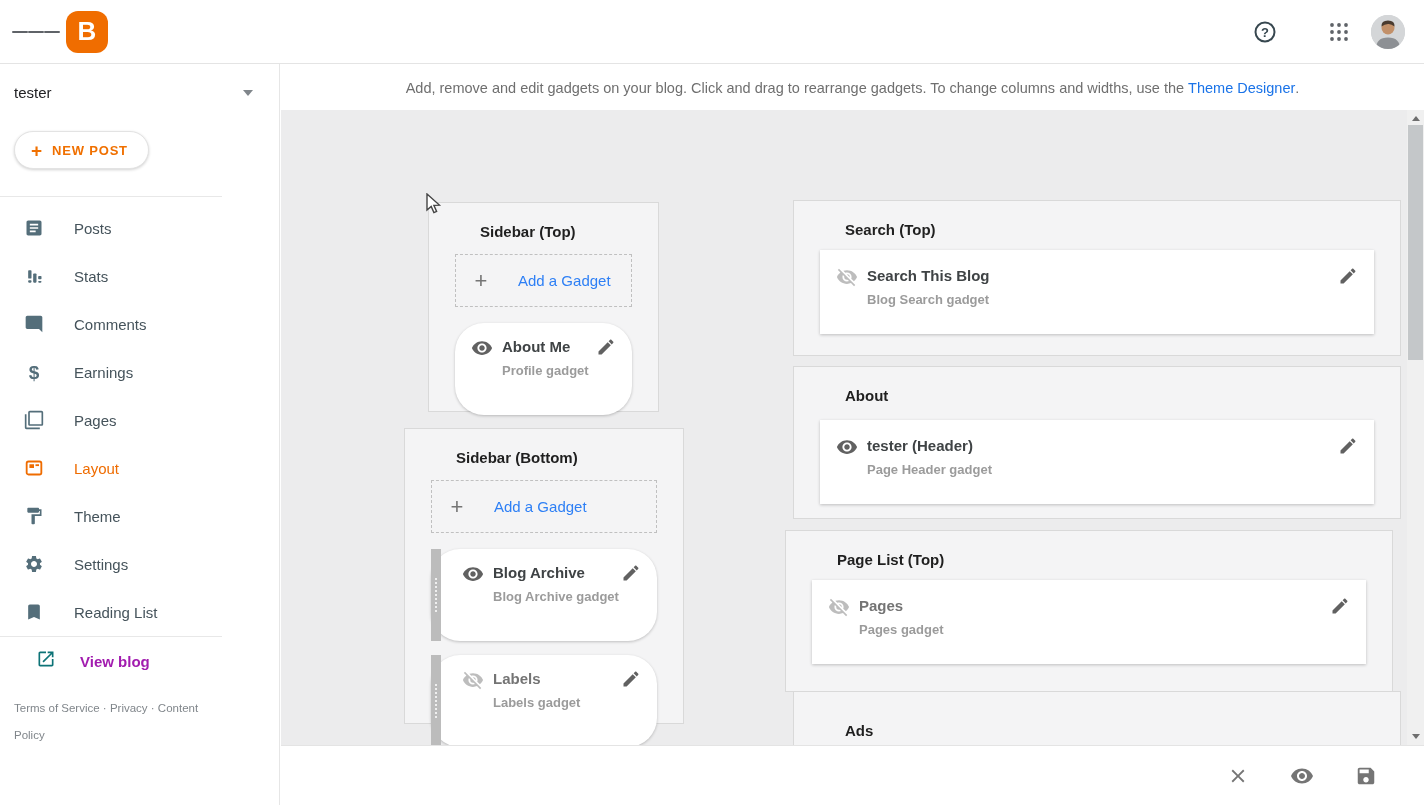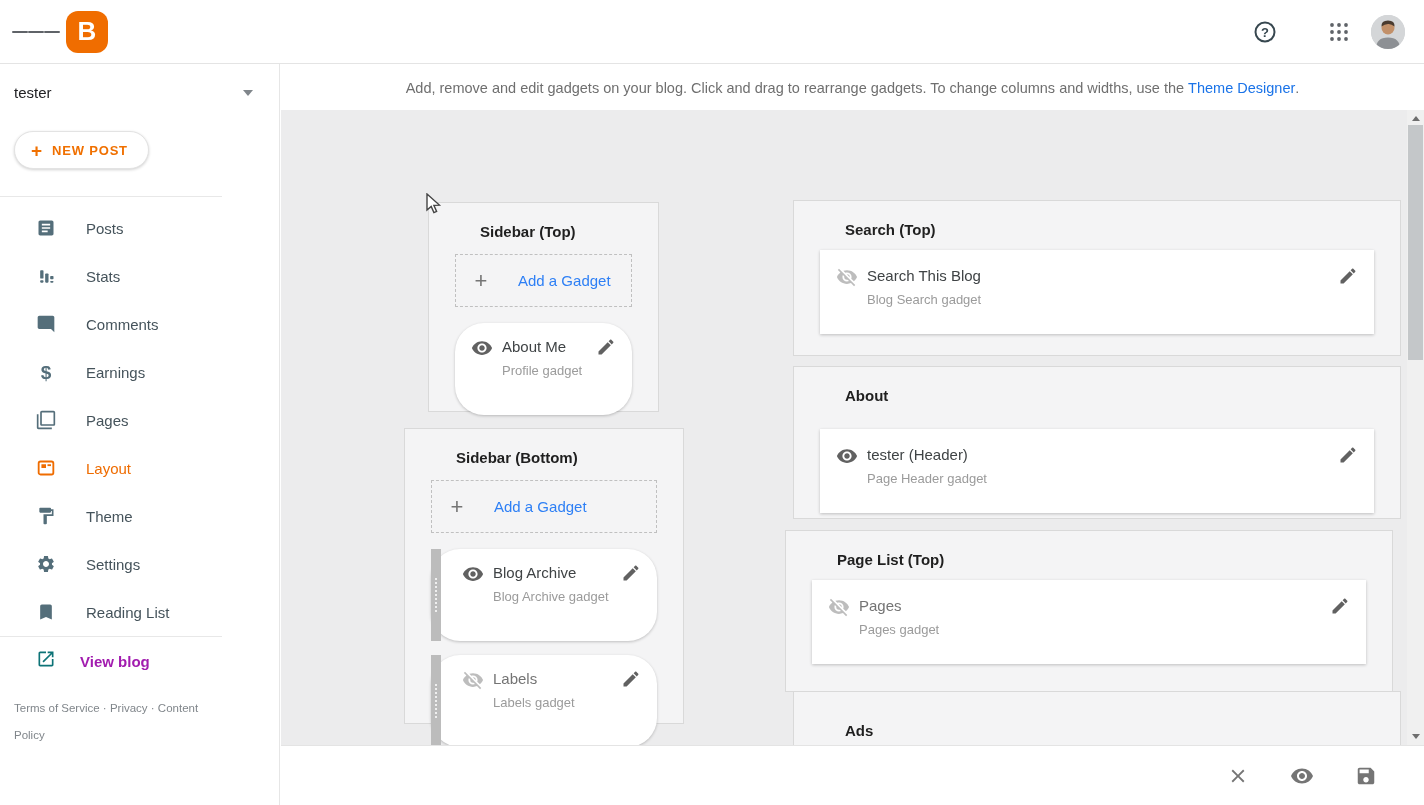--- a/index.html
+++ b/index.html
@@ -24,21 +24,21 @@
              border-right:1px solid #e6e6e6; z-index:4; }
   .blog-select { display:flex; align-items:center; justify-content:space-between; padding:20px 26px 0 14px; cursor:pointer; }
   .blog-select .name { font-size:15px; color:#212124; }
   .caret { width:0; height:0; border-left:5px solid transparent; border-right:5px solid transparent; border-top:6px solid #80868b; }
   .new-post { margin:30px 0 0 14px; height:38px; border-radius:19px; background:#fff; border:1px solid #e3e3e3;
               box-shadow:0 1px 3px rgba(0,0,0,.18); display:inline-flex; align-items:center; padding:0 20px 0 16px; cursor:pointer; }
   .new-post .plus { color:#f07000; font-size:19px; font-weight:bold; margin-right:10px; line-height:1; }
   .new-post .lbl { color:#f07000; font-size:13px; font-weight:bold; letter-spacing:.8px; }
   .side-divider { height:1px; background:#e8e8e8; width:222px; margin-top:27px; }
   .nav { margin-top:7px; }
-  .nav-item { height:48px; display:flex; align-items:center; padding-left:36px; cursor:pointer; }
+  .nav-item { height:48px; display:flex; align-items:center; padding-left:24px; cursor:pointer; }
   .nav-item .nicon { width:20px; height:20px; display:flex; align-items:center; justify-content:center; }
   .nav-item .nlabel { font-size:15px; color:#45535b; margin-left:30px; }
   .nav-item.active .nlabel { color:#ef6c00; }
   .dollar { font-size:19px; font-weight:bold; color:#546e7a; line-height:1; }
   .viewblog { height:48px; display:flex; align-items:center; padding-left:36px; cursor:pointer; }
   .viewblog .nlabel { font-size:15px; font-weight:bold; color:#a21caf; margin-left:24px; }
   .side-footer { margin-top:10px; padding-left:14px; width:215px; font-size:11.5px; color:#80868b; line-height:27px; }
   .side-footer span.link { cursor:pointer; }
 
   
@@ -55,21 +55,21 @@
   .add-gadget .add-lbl { font-size:15px; color:#2d7ff5; margin-left:26px; }
   .gadget-card { margin-top:16px; background:#fff; box-shadow:0 1px 3px rgba(0,0,0,.22); position:relative;
                  display:flex; align-items:flex-start; padding:14px 16px; cursor:pointer; }
   .gadget-card.h72 { height:92px;border-radius:29px; }
   .gadget-card.h84 { height:84px; padding-top:16px; }
   .gadget-card.dragger { padding-left:31px; }
   .drag-strip { position:absolute; left:0; top:0; bottom:0; width:10px; background:#bcbcbc; }
   .drag-strip i { position:absolute; left:4px; top:50%; height:34px; transform:translateY(-50%);
                   border-left:2px dotted #efefef; }
   .g-eye { flex:0 0 auto; margin-top:0; }
-  .g-text { margin-left:9px; }
+  .g-text { margin-left:9px;font-weight:bold; }
   .g-name { font-size:15px; color:#3f4345; line-height:20px; }
   .g-name.dim { color:#747474; }
   .g-desc { font-size:13px; color:#9b9b9b; margin-top:6px; }
   .g-edit { margin-left:auto; cursor:pointer; flex:0 0 auto; }
 
   
   .vscroll { position:absolute; right:0; top:110px; width:17px; height:635px; background:#f0f0f0; }
   .vscroll .arrow { position:absolute; left:0; width:17px; height:17px; display:flex; align-items:center; justify-content:center; cursor:pointer; }
   .vscroll .arrow.up { top:0; }
   .vscroll .arrow.down { bottom:0; }
@@ -340,21 +340,21 @@
       <span class="g-edit">
         <svg width="20" height="20" viewBox="0 0 24 24">
             <path fill="#616161" d="M3 17.25V21h3.75L17.81 9.94l-3.75-3.75L3 17.25zM20.71 7.04c.39-.39.39-1.02 0-1.41l-2.34-2.34c-.39-.39-1.02-.39-1.41 0l-1.83 1.83 3.75 3.75 1.83-1.83z"></path>
           </svg>
       </span>
     </div>
   </section>
 
   <section class="panel" style="left:512px; top:256px; width:608px; height:153px;">
     <div class="panel-title">About</div>
-    <div class="gadget-card h84" style="margin-top:25px;">
+    <div class="gadget-card h84" style="margin-top:16px;">
       <span class="g-eye">
         <svg width="22" height="22" viewBox="0 0 24 24">
             <path fill="#616161" d="M12 4.5C7 4.5 2.73 7.61 1 12c1.73 4.39 6 7.5 11 7.5s9.27-3.11 11-7.5c-1.73-4.39-6-7.5-11-7.5zM12 17c-2.76 0-5-2.24-5-5s2.24-5 5-5 5 2.24 5 5-2.24 5-5 5zm0-8c-1.66 0-3 1.34-3 3s1.34 3 3 3 3-1.34 3-3-1.34-3-3-3z"></path>
           </svg>
       </span>
       <div class="g-text">
         <div class="g-name">tester (Header)</div>
         <div class="g-desc">Page Header gadget</div>
       </div>
       <span class="g-edit">

